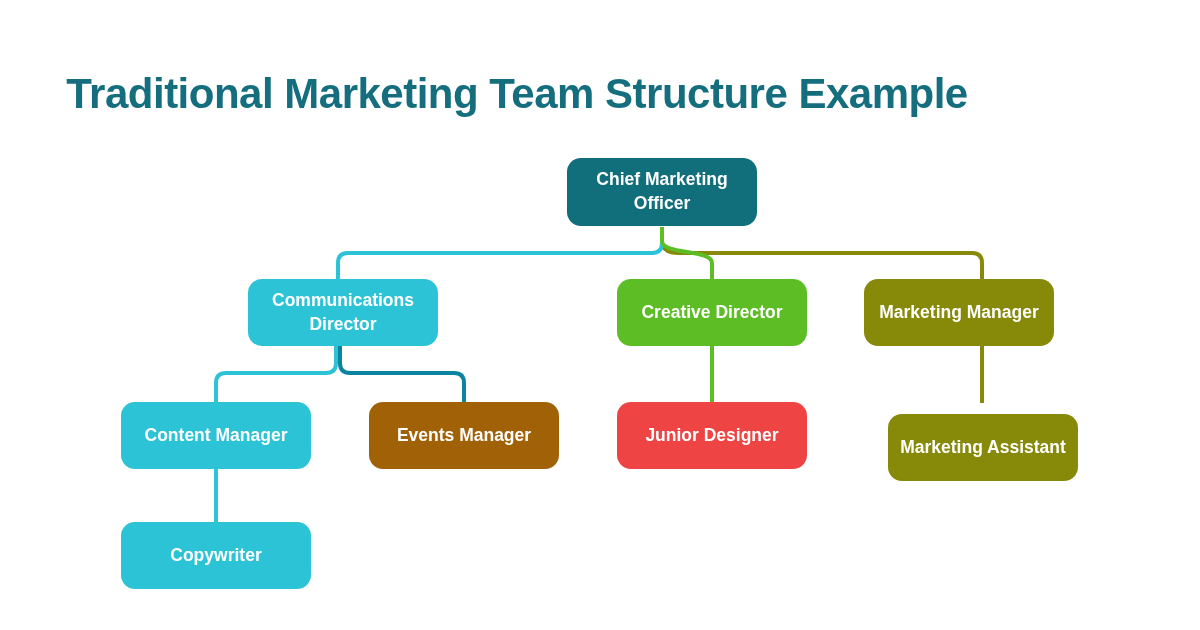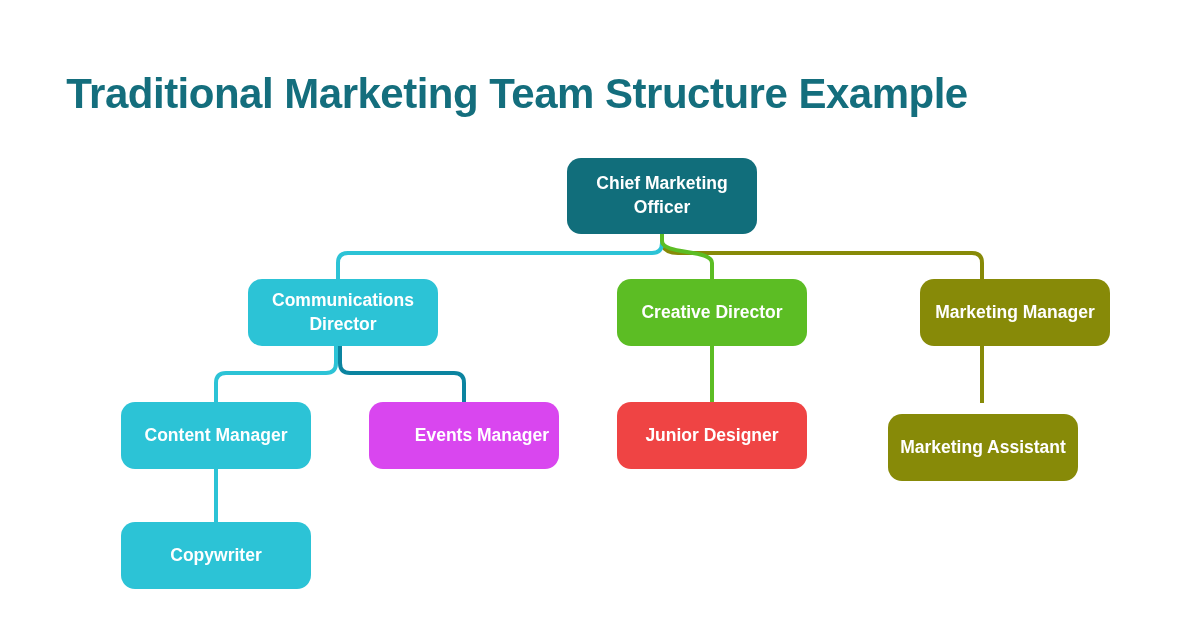--- a/index.html
+++ b/index.html
@@ -47,24 +47,24 @@
     justify-content: center;
     text-align: center;
     color: #ffffff;
     font-size: 17.5px;
     font-weight: 600;
     line-height: 1.35;
     padding: 2px 10px;
     box-sizing: border-box;
   }
   
-  .pos-cmo                 { left: 567px; top: 158px; height: 76px; }
+  .pos-cmo                 { left: 567px; top: 158px; height: 68px; }
   .pos-communications      { left: 248px; top: 279px; }
   .pos-creative            { left: 617px; top: 279px; }
-  .pos-marketing-manager   { left: 920px; top: 279px; }
+  .pos-marketing-manager   { left: 864px; top: 279px; }
   .pos-content-manager     { left: 121px; top: 402px; text-align: right; }
   .pos-events-manager      { left: 369px; top: 402px; }
   .pos-junior-designer     { left: 617px; top: 402px; }
   .pos-marketing-assistant { left: 888px; top: 414px; }
   .pos-copywriter          { left: 121px; top: 522px; }
 </style>
 </head>
 <body>
 
 <div class="canvas">
@@ -95,21 +95,21 @@
   </div>
 
   <div class="node pos-marketing-manager" style="background: rgb(135, 138, 8);">
     <span>Marketing Manager</span>
   </div>
 
   <div class="node pos-content-manager" style="background: rgb(44, 195, 214);">
     <span>Content Manager</span>
   </div>
 
-  <div class="node pos-events-manager" style="background: #d946ef; justify-content: flex-end;">
+  <div class="node pos-events-manager" style="background: #a16207;">
     <span>Events Manager</span>
   </div>
 
   <div class="node pos-junior-designer" style="background: #ef4444;">
     <span>Junior Designer</span>
   </div>
 
   <div class="node pos-marketing-assistant" style="background: rgb(135, 138, 8);">
     <span>Marketing Assistant</span>
   </div>

